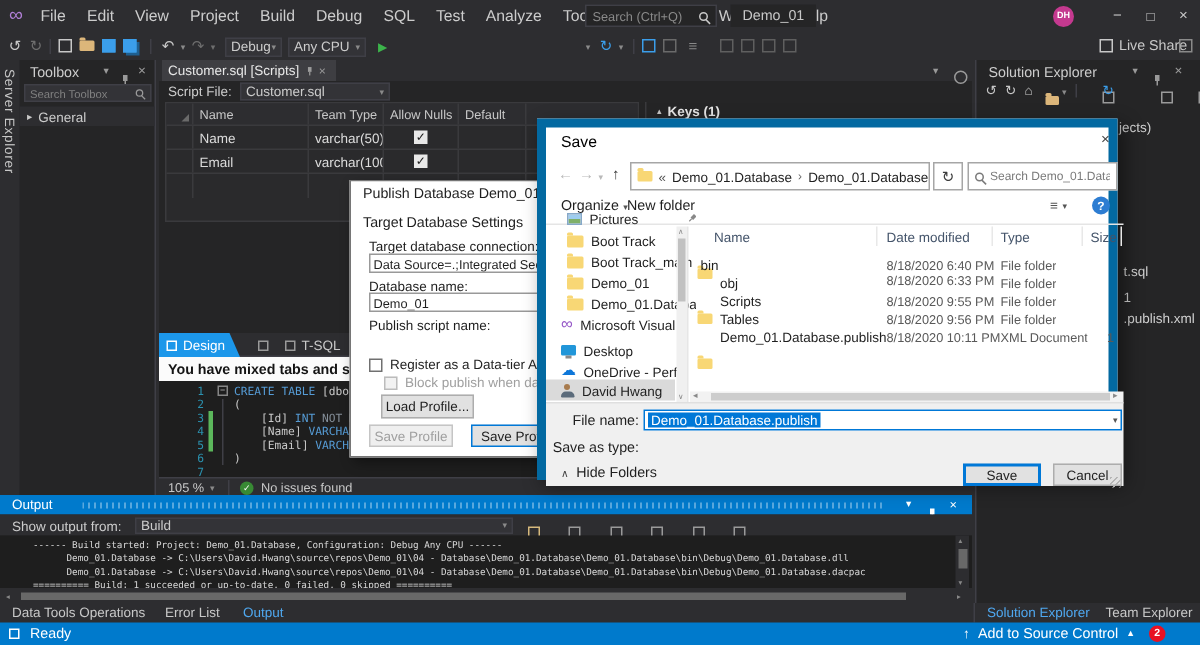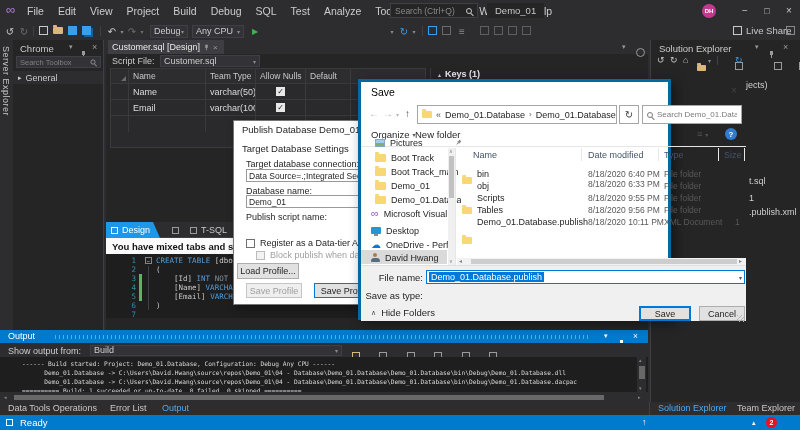--- a/index.html
+++ b/index.html
@@ -121,39 +121,39 @@
     <span class="mini" style="position:absolute;left:733px;top:4px;border-color:#c8c8c8"></span>
     <span class="a" style="left:746px;top:0;height:18px;line-height:18px;font-size:9.5px;color:#c8c8c8">Live Share</span>
     <span class="mini" style="position:absolute;left:786px;top:4px;border-color:#8a8a8a"></span>
   </div>
 
   <div class="a" style="left:0;top:40px;width:13px;height:372px;background:#2d2d30">
     <span style="position:absolute;left:1px;top:6px;writing-mode:vertical-rl;font-size:9px;color:#c8c8c8;letter-spacing:.5px">Server Explorer</span>
   </div>
 
   <div class="a" style="left:13px;top:40px;width:91px;height:290px;background:#252526;border-right:1px solid #3f3f46">
-    <span class="a" style="left:7px;top:3px;font-size:9.5px;color:#cccccc">Chrome</span>
+    <span class="a" style="left:7px;top:3px;font-size:9.5px;color:#cccccc">Toolbox</span>
     <span class="a" style="left:56px;top:3px;font-size:7px;color:#9a9a9a">▾</span>
     <span class="pin a" style="left:68px;top:4px;color:#9a9a9a"></span>
     <span class="a" style="left:79px;top:2px;font-size:9px;color:#9a9a9a">×</span>
     <div class="a f" style="left:3px;top:16px;width:85px;height:12px;background:#333337;border:1px solid #3f3f46">
       <span style="flex:1;font-size:7.5px;color:#808080;padding-left:3px;white-space:nowrap;overflow:hidden">Search Toolbox</span>
       <span class="mag" style="color:#9a9a9a;margin-right:4px;transform:scale(.85)"></span>
     </div>
     <div class="a f" style="left:0;top:31px;width:90px;height:13px;background:#2d2d30;gap:4px;padding-left:5px">
       <span style="font-size:7px;color:#c8c8c8">▸</span>
       <span style="font-size:9px;color:#cccccc">General</span>
     </div>
   </div>
 
   <div class="a" style="left:106px;top:40px;width:542px;height:290px;background:#252526">
 
     <div class="a" style="left:0;top:0;width:542px;height:14px;background:#2d2d30">
       <div class="a f" style="left:2px;top:0;width:116px;height:14px;background:#3e3e42;gap:4px;padding:0 4px">
-        <span style="font-size:9px;color:#e8e8e8;white-space:nowrap">Customer.sql [Design]</span>
+        <span style="font-size:9px;color:#e8e8e8;white-space:nowrap">Customer.sql [Scripts]</span>
         <span class="pin" style="color:#9b9b9b;transform:scale(.8)"></span>
         <span style="font-size:8px;color:#9b9b9b">×</span>
       </div>
       <span class="a" style="left:516px;top:3px;font-size:7px;color:#9a9a9a">▾</span>
       <span class="mini circ a" style="left:530px;top:2.5px;border-color:#9a9a9a"></span>
     </div>
 
     <span class="a" style="left:6px;top:16px;font-size:9px;color:#cccccc">Script File:</span>
     <div class="combo a" style="left:54px;top:15px;width:100px;height:12px">
       <span>Customer.sql</span>
@@ -239,20 +239,27 @@
       <div class="a f" style="left:39px;top:3px;width:7px;height:7px;border:1px solid #858585;justify-content:center;font-size:6px;color:#c8c8c8;line-height:1">−</div>
       <div class="a" style="left:42px;top:12px;width:1px;height:44px;background:#3f3f46"></div>
       <div class="a code" style="left:50px;top:2px"><span class="kw">CREATE TABLE</span><span class="pl"> [dbo].[Us</span></div>
       <div class="a code pl" style="left:50px;top:11px">(</div>
       <div class="a code" style="left:68px;top:20px"><span class="pl">[Id] </span><span class="kw">INT</span><span class="dm"> NOT NULL</span></div>
       <div class="a code" style="left:68px;top:29px"><span class="pl">[Name] </span><span class="kw">VARCHAR</span><span class="dm">(50)</span></div>
       <div class="a code" style="left:68px;top:38px"><span class="pl">[Email] </span><span class="kw">VARCHAR</span><span class="dm">(10</span></div>
       <div class="a code pl" style="left:50px;top:47px">)</div>
     </div>
 
+    <div class="a" style="left:0;top:278px;width:542px;height:12px;background:#2d2d30;border-top:1px solid #3f3f46">
+      <span class="a" style="left:6px;top:1px;font-size:8.5px;color:#c8c8c8">105 %</span>
+      <span class="a" style="left:34px;top:2px;font-size:6px;color:#8a8a8a">▾</span>
+      <span class="vsep" style="left:46px;top:1px;height:10px"></span>
+      <span class="a f circ" style="left:54px;top:1.5px;width:9px;height:9px;background:#388a34;justify-content:center;font-size:6px;color:#fff">✓</span>
+      <span class="a" style="left:68px;top:1px;font-size:8.5px;color:#c8c8c8">No issues found</span>
+    </div>
   </div>
 
   <div class="a" style="left:650px;top:40px;width:150px;height:372px;background:#252526;border-left:1px solid #3f3f46">
     <span class="a" style="left:8px;top:3px;font-size:9.5px;color:#cccccc">Solution Explorer</span>
     <span class="a" style="left:104px;top:3px;font-size:7px;color:#9a9a9a">▾</span>
     <span class="pin a" style="left:118px;top:4px;color:#9a9a9a"></span>
     <span class="a" style="left:132px;top:2px;font-size:9px;color:#9a9a9a">×</span>
     <div class="a" style="left:0;top:14px;width:150px;height:13px">
       <span class="a" style="left:6px;top:1px;font-size:9px;color:#c8c8c8">↺</span>
       <span class="a" style="left:19px;top:1px;font-size:9px;color:#c8c8c8">↻</span>
@@ -317,20 +324,21 @@
     <span class="a" style="left:162px;top:1px;font-size:9px;color:#4fa8f0">Output</span>
     <span class="vsep" style="left:649px;top:0;height:13px"></span>
     <span class="a" style="left:658px;top:1px;font-size:9px;color:#4fa8f0">Solution Explorer</span>
     <span class="a" style="left:737px;top:1px;font-size:9px;color:#c8c8c8">Team Explorer</span>
   </div>
 
   <div class="a" style="left:0;top:415px;width:800px;height:15px;background:#007acc">
     <span class="a" style="left:6px;top:4px;width:7px;height:7px;border:1px solid #fff"></span>
     <span class="a" style="left:20px;top:0;height:15px;line-height:15px;font-size:9.5px;color:#ffffff">Ready</span>
     <span class="a" style="left:642px;top:0;height:15px;line-height:15px;font-size:9px;color:#ffffff">↑</span>
+    <span class="a" style="left:652px;top:0;height:15px;line-height:15px;font-size:9.5px;color:#ffffff">Add to Source Control</span>
     <span class="a" style="left:752px;top:0;height:15px;line-height:15px;font-size:7px;color:#ffffff">▴</span>
     <span class="a f circ" style="left:766px;top:2px;width:11px;height:11px;background:#e81123;justify-content:center;font-size:7px;font-weight:bold;color:#fff">2</span>
   </div>
 
   <div class="a" style="left:233px;top:120px;width:200px;height:185px;background:#ffffff;border:1px solid #767676;box-shadow:3px 3px 8px rgba(0,0,0,.4);z-index:20">
     <div class="a" style="left:0;top:0;width:198px;height:17px;background:#ffffff">
       <span class="a" style="left:8px;top:3px;font-size:9.5px;color:#1f1f1f;white-space:nowrap">Publish Database Demo_01.Database.publ</span>
     </div>
     <span class="lbl" style="left:8px;top:22px;font-size:9.5px">Target Database Settings</span>
     <span class="lbl" style="left:12px;top:38px">Target database connection:</span>
@@ -343,26 +351,26 @@
       </div>
     <span class="lbl" style="left:12px;top:91px">Publish script name:</span>
     <div class="a f" style="left:12px;top:117px;gap:5px">
       <span class="cbl"></span>
       <span style="font-size:9px;color:#1f1f1f;white-space:nowrap">Register as a Data-tier Application</span>
     </div>
     <div class="a f" style="left:22px;top:129px;gap:5px">
       <span class="cbl dis"></span>
       <span style="font-size:9px;color:#9f9f9f;white-space:nowrap">Block publish when database ha</span>
     </div>
-    <div class="dlgbtn" style="left:3px;top:142px;width:62px;height:16px">Load Profile...</div>
+    <div class="dlgbtn" style="left:20px;top:142px;width:62px;height:16px">Load Profile...</div>
     <div class="dlgbtn" style="left:12px;top:162px;width:56px;height:15px;color:#9f9f9f;background:#efefef;border-color:#c5c5c5">Save Profile</div>
     <div class="dlgbtn" style="left:80px;top:162px;width:82px;height:15px;border-color:#0078d7">Save Profile As...</div>
   </div>
 
-  <div class="a" style="left:358px;top:79px;width:313px;height:241px;background:#ffffff;border:3px solid #0369a1;box-shadow:4px 4px 12px rgba(0,0,0,.45);z-index:30">
+  <div class="a" style="left:358px;top:79px;width:387px;height:241px;background:#ffffff;border:6px solid #0369a1;box-shadow:4px 4px 12px rgba(0,0,0,.45);z-index:30">
 
     <span class="a" style="left:10px;top:4px;font-size:10.5px;color:#000">Save</span>
     <span class="a" style="left:370px;top:3px;font-size:10px;color:#444">×</span>
 
     <span class="a" style="left:8px;top:26px;font-size:10px;color:#b9b9b9">←</span>
     <span class="a" style="left:22px;top:26px;font-size:10px;color:#b9b9b9">→</span>
     <span class="a" style="left:35px;top:29px;font-size:6px;color:#b9b9b9">▾</span>
     <span class="a" style="left:44px;top:26px;font-size:10px;color:#3d3d3d">↑</span>
     <div class="a f" style="left:56px;top:23px;width:200px;height:19px;border:1px solid #a6a6a6;background:#fff;gap:4px;padding:0 4px">
       <span class="fold" style="width:10px;height:7px"></span>
@@ -448,21 +456,21 @@
     <span class="flcell" style="left:227px;top:68px;color:#44546a">Date modified</span>
     <span class="flcell" style="left:303px;top:68px;color:#44546a">Type</span>
     <span class="flcell" style="left:363px;top:68px;color:#44546a">Size</span>
     <div class="a" style="left:220px;top:66px;width:1px;height:13px;background:#e8e8e8"></div>
     <div class="a" style="left:297px;top:66px;width:1px;height:13px;background:#e8e8e8"></div>
     <div class="a" style="left:357px;top:66px;width:1px;height:13px;background:#e8e8e8"></div>
     <div class="a" style="left:383px;top:66px;width:1px;height:13px;background:#e8e8e8"></div>
 
     <div>
       <span class="fold a" style="left:101px;top:88px;width:10px;height:7px"></span>
-      <span class="flcell" style="left:116px;top:87px">bin</span>
+      <span class="flcell" style="left:103px;top:87px">bin</span>
       <span class="flcell fldim" style="left:227px;top:87px">8/18/2020 6:40 PM</span>
       <span class="flcell fldim" style="left:303px;top:87px">File folder</span>
     </div>
     <div>
       <span class="fold a" style="left:101px;top:100px;width:10px;height:7px"></span>
       <span class="flcell" style="left:116px;top:99px">obj</span>
       <span class="flcell fldim" style="left:227px;top:97px">8/18/2020 6:33 PM</span>
       <span class="flcell fldim" style="left:303px;top:99px">File folder</span>
     </div>
     <div>

